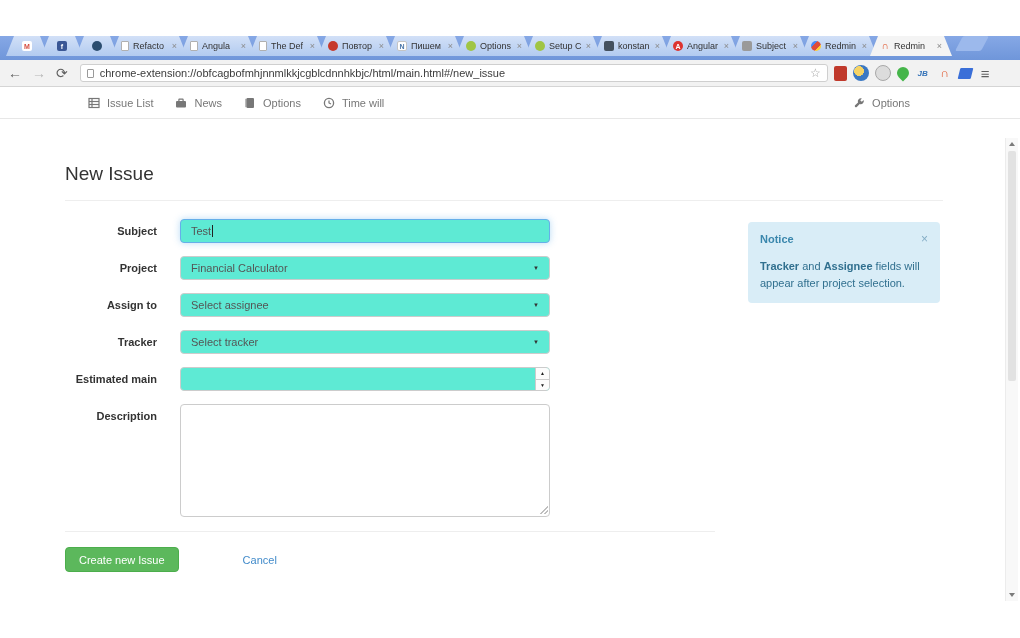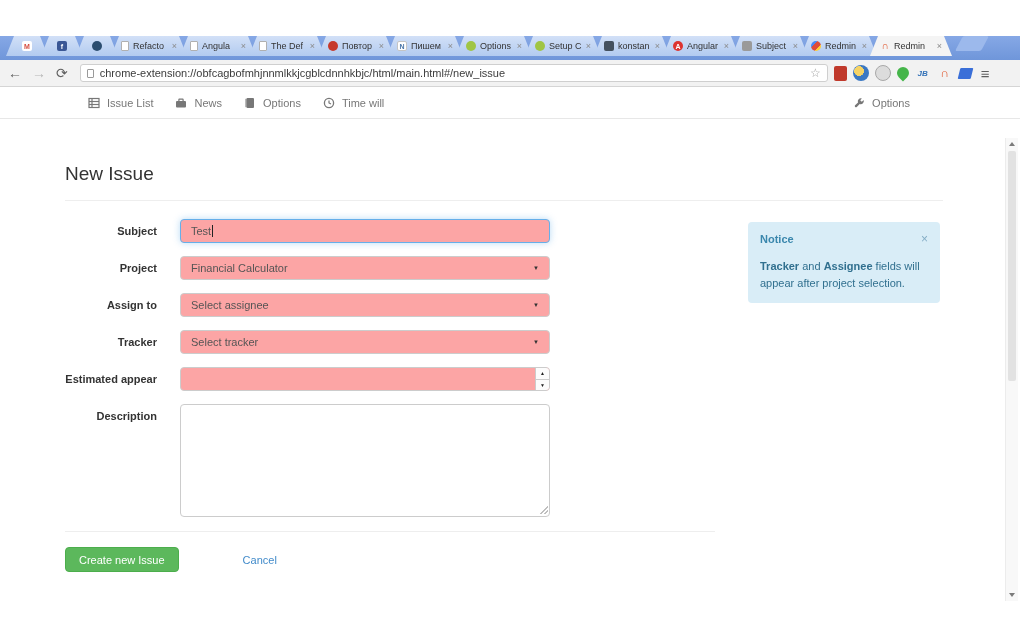--- a/index.html
+++ b/index.html
@@ -70,21 +70,21 @@
   .nav-item svg { display:block; }
   .nav-options { margin-left:auto; margin-right:0; }
 
   .page-title { position:absolute; top:76px; left:65px; font-size:19px; color:#333; }
   .hr1 { position:absolute; top:113px; left:65px; width:878px; height:1px; background:#eee; }
 
   .form { position:absolute; top:132px; left:65px; }
   .frow { display:flex; align-items:flex-start; margin-bottom:13px; }
   .flabel { width:92px; text-align:right; font-size:11px; font-weight:bold; color:#333; padding-top:6px; flex-shrink:0; }
   .fctl { margin-left:23px; width:370px; position:relative; }
-  .tbox { height:24px; border:1px solid #ccc; border-radius:4px; background:#fca5a5;
+  .tbox { height:24px; border:1px solid #ccc; border-radius:4px; background:#5eead4;
     display:flex; align-items:center; padding:0 10px; font-size:11px; color:#555; }
   .tbox.focused { border-color:#66afe9; box-shadow:0 0 7px rgba(102,175,233,.45); }
   .caret-bar { width:1px; height:12px; background:#222; margin-left:1px; }
   .sel-caret { margin-left:auto; font-size:6px; color:#333; }
   .spin { position:absolute; top:1px; right:1px; width:14px; height:22px; display:flex;
     flex-direction:column; border-left:1px solid #ccc; border-radius:0 3px 3px 0; overflow:hidden; }
   .spin span { flex:1; display:flex; align-items:center; justify-content:center; font-size:5px; color:#222; background:#fcfcfc; }
   .spin span:first-child { border-bottom:1px solid #ccc; }
   .desc { width:370px; height:113px; border:1px solid #ccc; border-radius:4px; resize:none; outline:none;
     font:11px "Liberation Sans",sans-serif; padding:6px 8px; color:#555; display:block; }
@@ -294,21 +294,21 @@
       <div class="frow">
         <div class="flabel">Tracker</div>
         <div class="fctl">
           <div class="tbox">
             <span>Select tracker</span>
             <span class="sel-caret">▼</span>
           </div>
         </div>
       </div>
       <div class="frow">
-        <div class="flabel">Estimated appear</div>
+        <div class="flabel">Estimated main</div>
         <div class="fctl">
           <div class="tbox">
             <span></span>
           </div>
           <div class="spin">
             <span>▲</span>
             <span>▼</span>
           </div>
         </div>
       </div>

